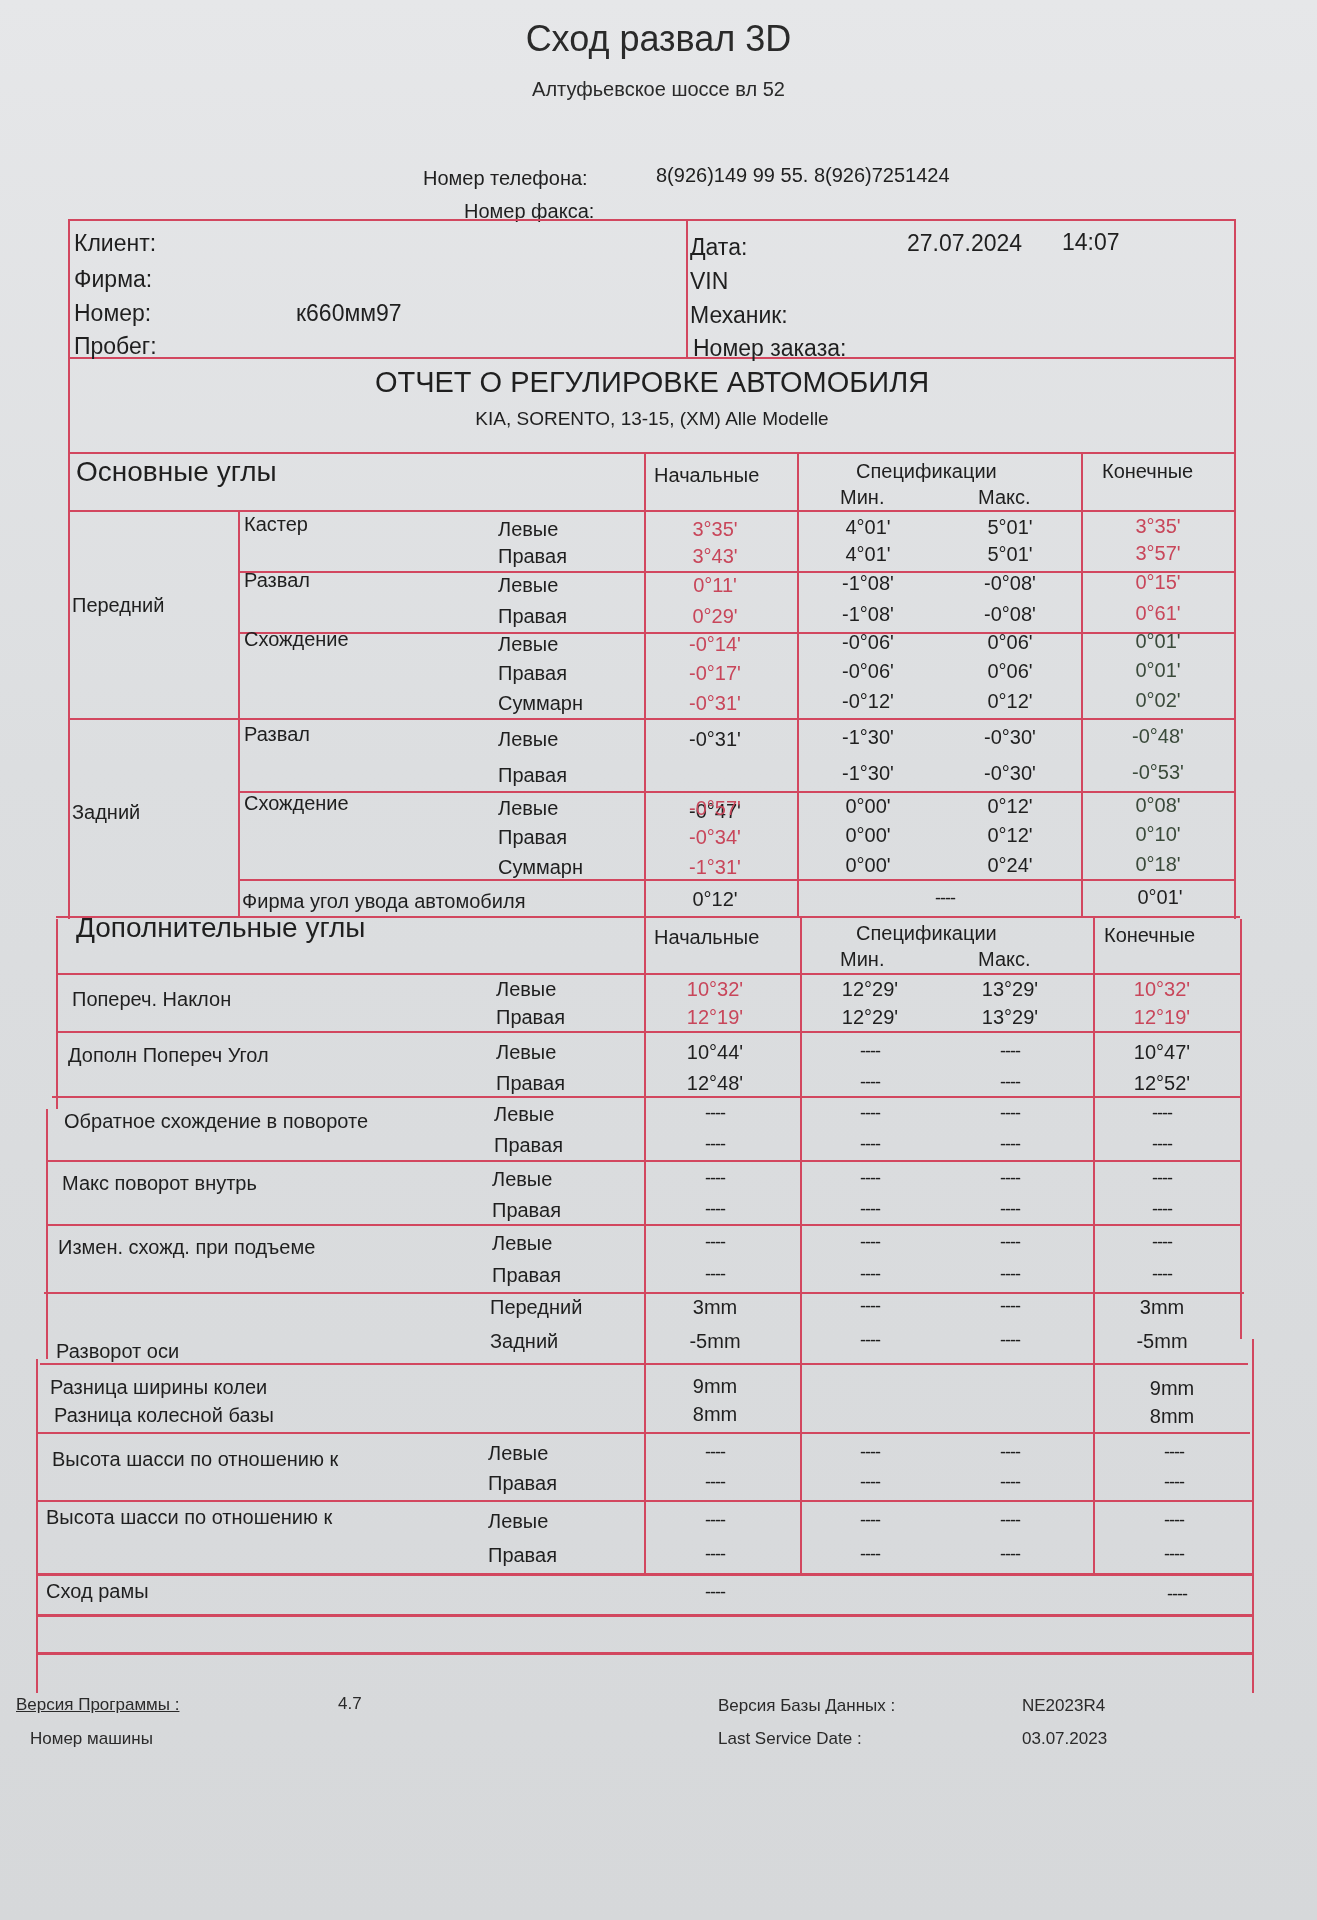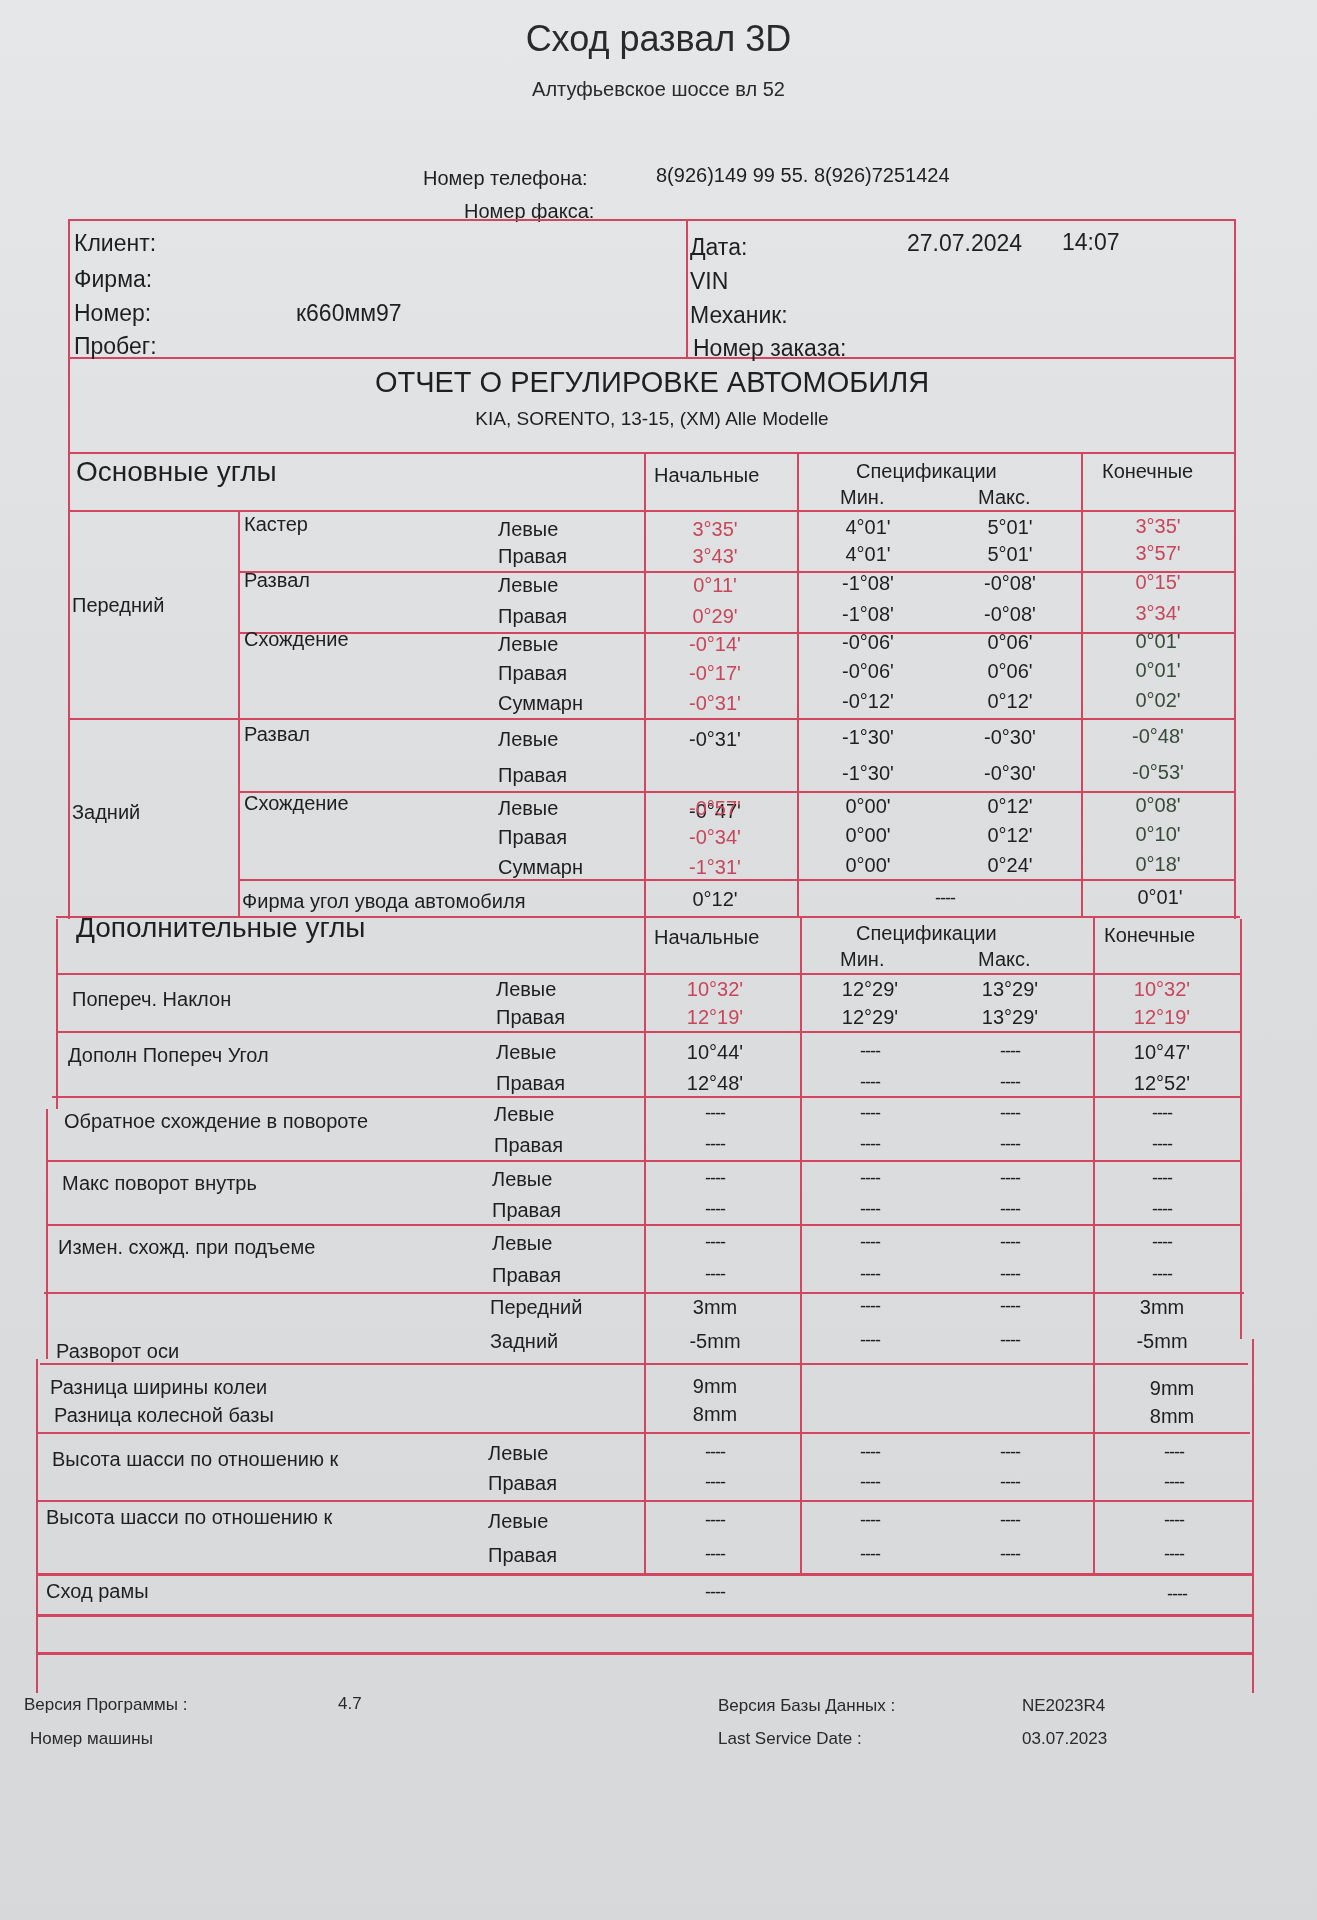--- a/index.html
+++ b/index.html
@@ -124,21 +124,21 @@
     <div class="t sm" style="left: 244px; top: 569px;">Развал</div>
     <div class="t sm" style="left: 498px; top: 574px;">Левые</div>
     <div class="t val red" style="left: 645px; top: 574px;">0°11'</div>
     <div class="t val blk" style="left: 798px; top: 572px;">-1°08'</div>
     <div class="t val blk" style="left: 940px; top: 572px;">-0°08'</div>
     <div class="t val red" style="left: 1088px; top: 571px;">0°15'</div>
     <div class="t sm" style="left: 498px; top: 605px;">Правая</div>
     <div class="t val red" style="left: 645px; top: 605px;">0°29'</div>
     <div class="t val blk" style="left: 798px; top: 603px;">-1°08'</div>
     <div class="t val blk" style="left: 940px; top: 603px;">-0°08'</div>
-    <div class="t val red" style="left: 1088px; top: 602px;">3°34'</div>
+    <div class="t val red" style="left: 1088px; top: 602px;">0°61'</div>
     <div class="t sm" style="left: 244px; top: 628px;">Схождение</div>
     <div class="t sm" style="left: 498px; top: 633px;">Левые</div>
     <div class="t val red" style="left: 645px; top: 633px;">-0°14'</div>
     <div class="t val blk" style="left: 798px; top: 631px;">-0°06'</div>
     <div class="t val blk" style="left: 940px; top: 631px;">0°06'</div>
     <div class="t val grn" style="left: 1088px; top: 630px;">0°01'</div>
     <div class="t sm" style="left: 498px; top: 662px;">Правая</div>
     <div class="t val red" style="left: 645px; top: 662px;">-0°17'</div>
     <div class="t val blk" style="left: 798px; top: 660px;">-0°06'</div>
     <div class="t val blk" style="left: 940px; top: 660px;">0°06'</div>
@@ -287,19 +287,19 @@
     <div class="t val blk dash" style="left: 645px; top: 1544px;">----</div>
     <div class="t val blk dash" style="left: 800px; top: 1544px;">----</div>
     <div class="t val blk dash" style="left: 940px; top: 1544px;">----</div>
     <div class="t val blk dash" style="left: 1104px; top: 1544px;">----</div>
   </div>
 
 <div class="t sm" style="left:46px; top:1580px;">Сход рамы</div>
 <div class="t val blk dash" style="left:645px; top:1582px;">----</div>
 <div class="t val blk dash" style="left:1107px; top:1584px;">----</div>
 
-<div class="t foot" style="left:24px; top:1695px;">Версия Программы :</div>
+<div class="t foot" style="left:16px; top:1695px;text-decoration:underline;">Версия Программы :</div>
 <div class="t foot" style="left:338px; top:1694px;">4.7</div>
 <div class="t foot" style="left:30px; top:1729px;">Номер машины</div>
 <div class="t foot" style="left:718px; top:1696px;">Версия Базы Данных :</div>
 <div class="t foot" style="left:1022px; top:1696px;">NE2023R4</div>
 <div class="t foot" style="left:718px; top:1729px;">Last Service Date :</div>
 <div class="t foot" style="left:1022px; top:1729px;">03.07.2023</div>
 
 </body></html>

